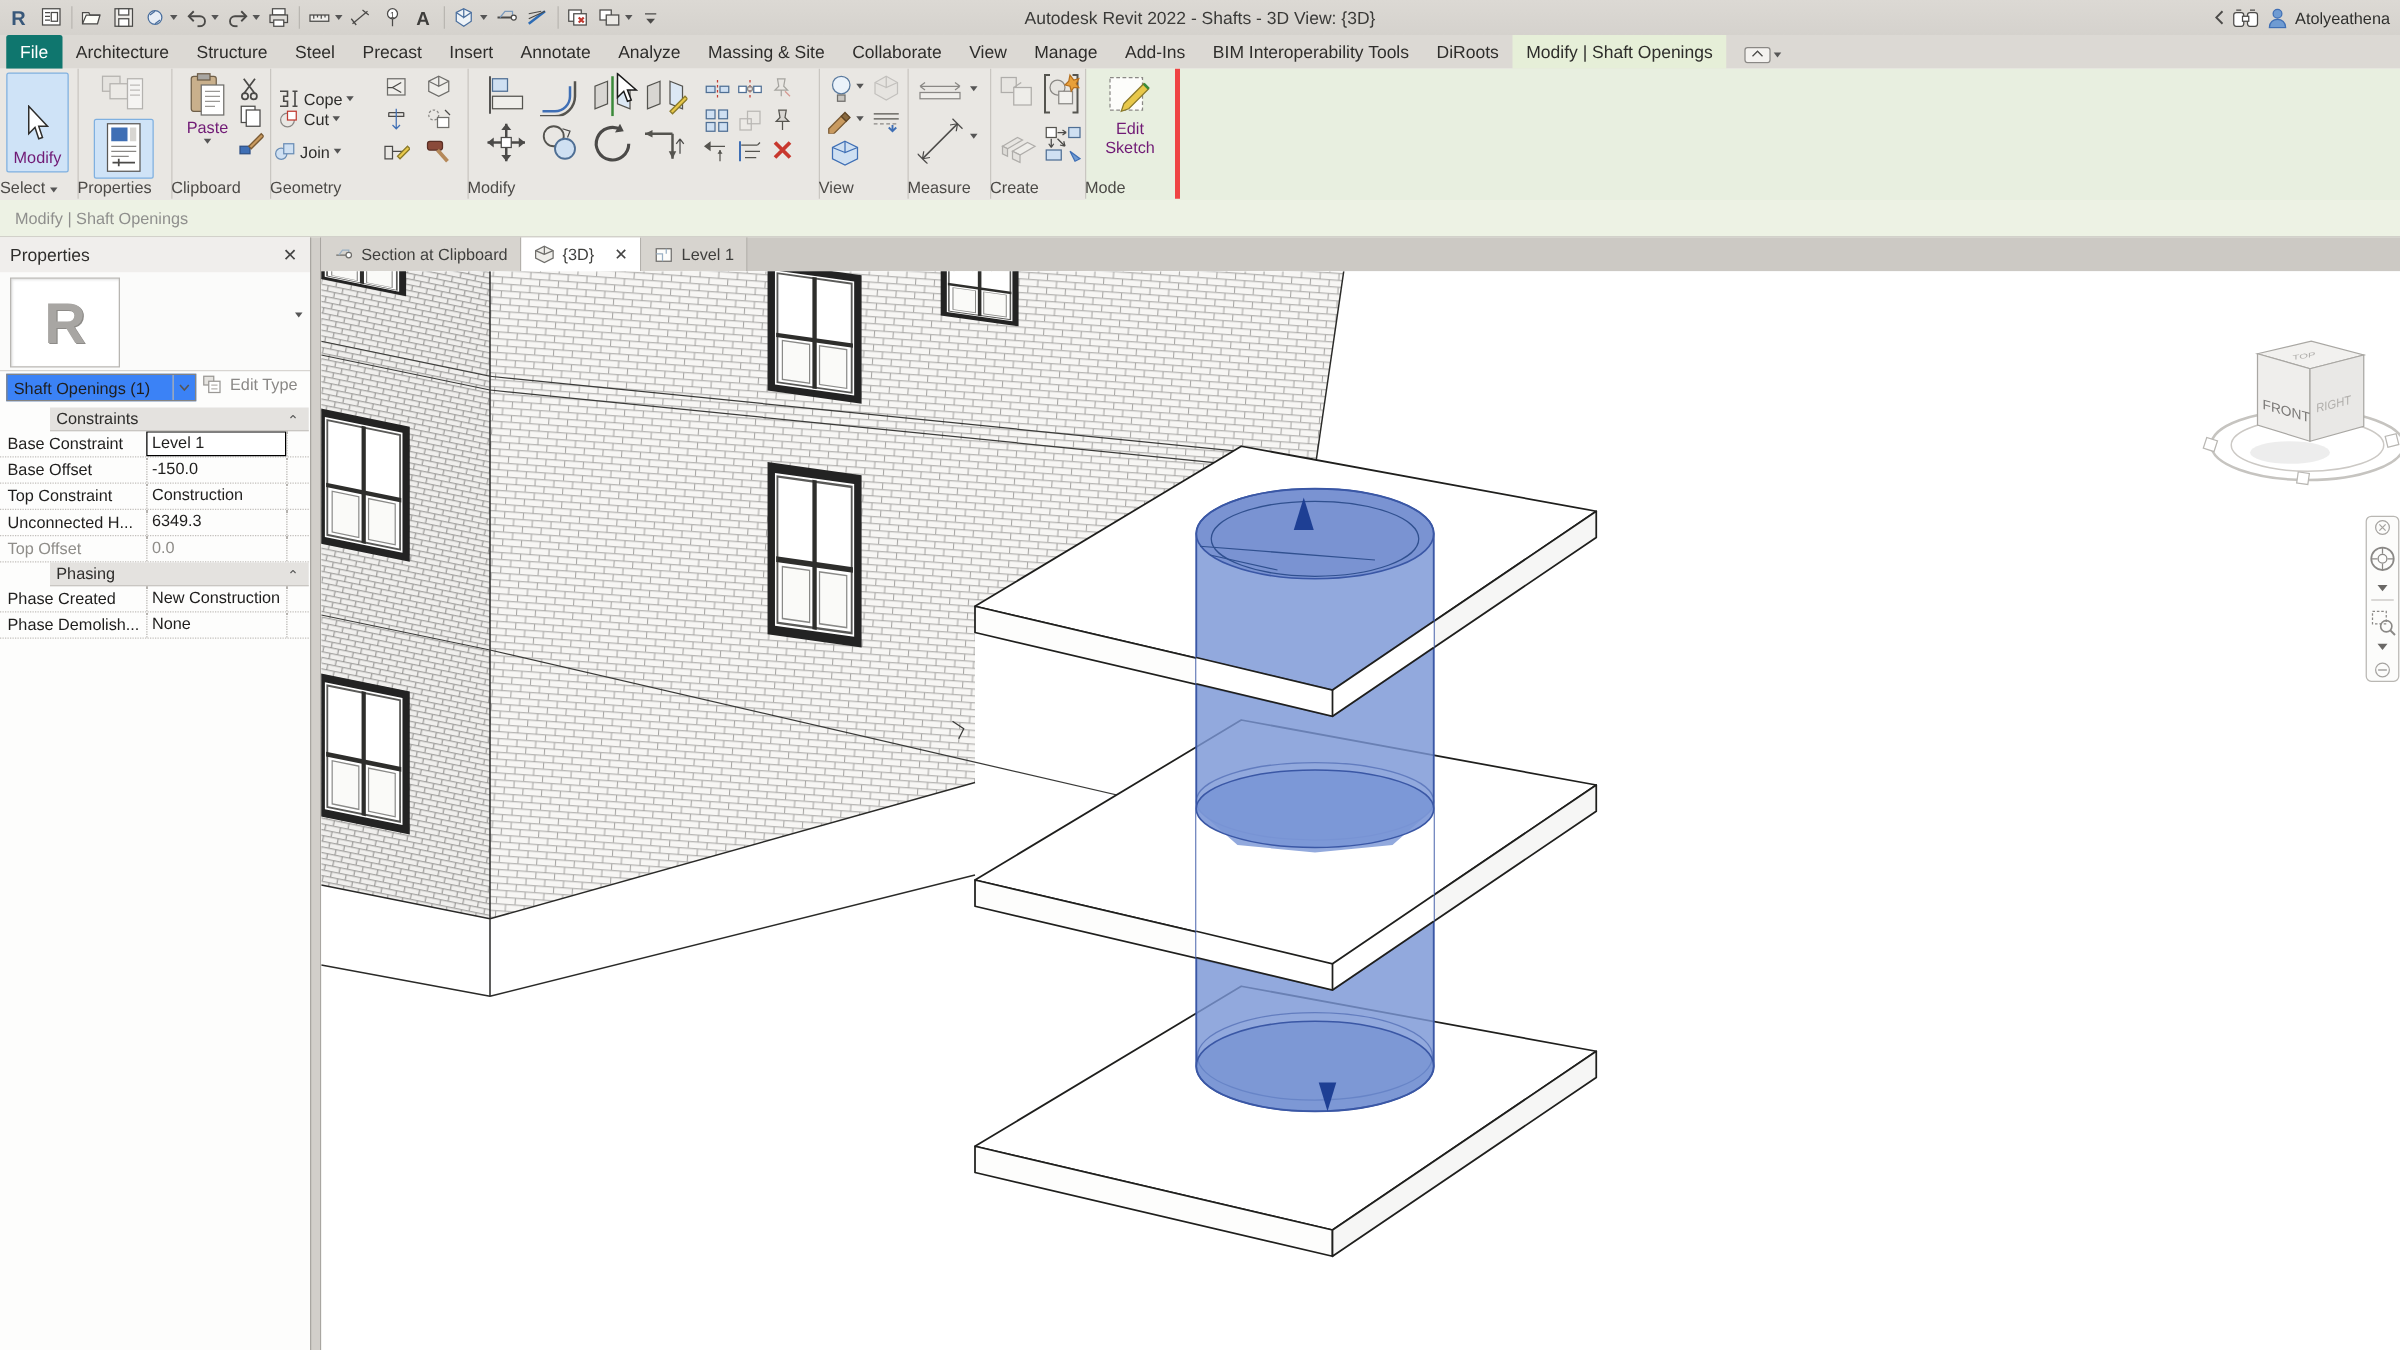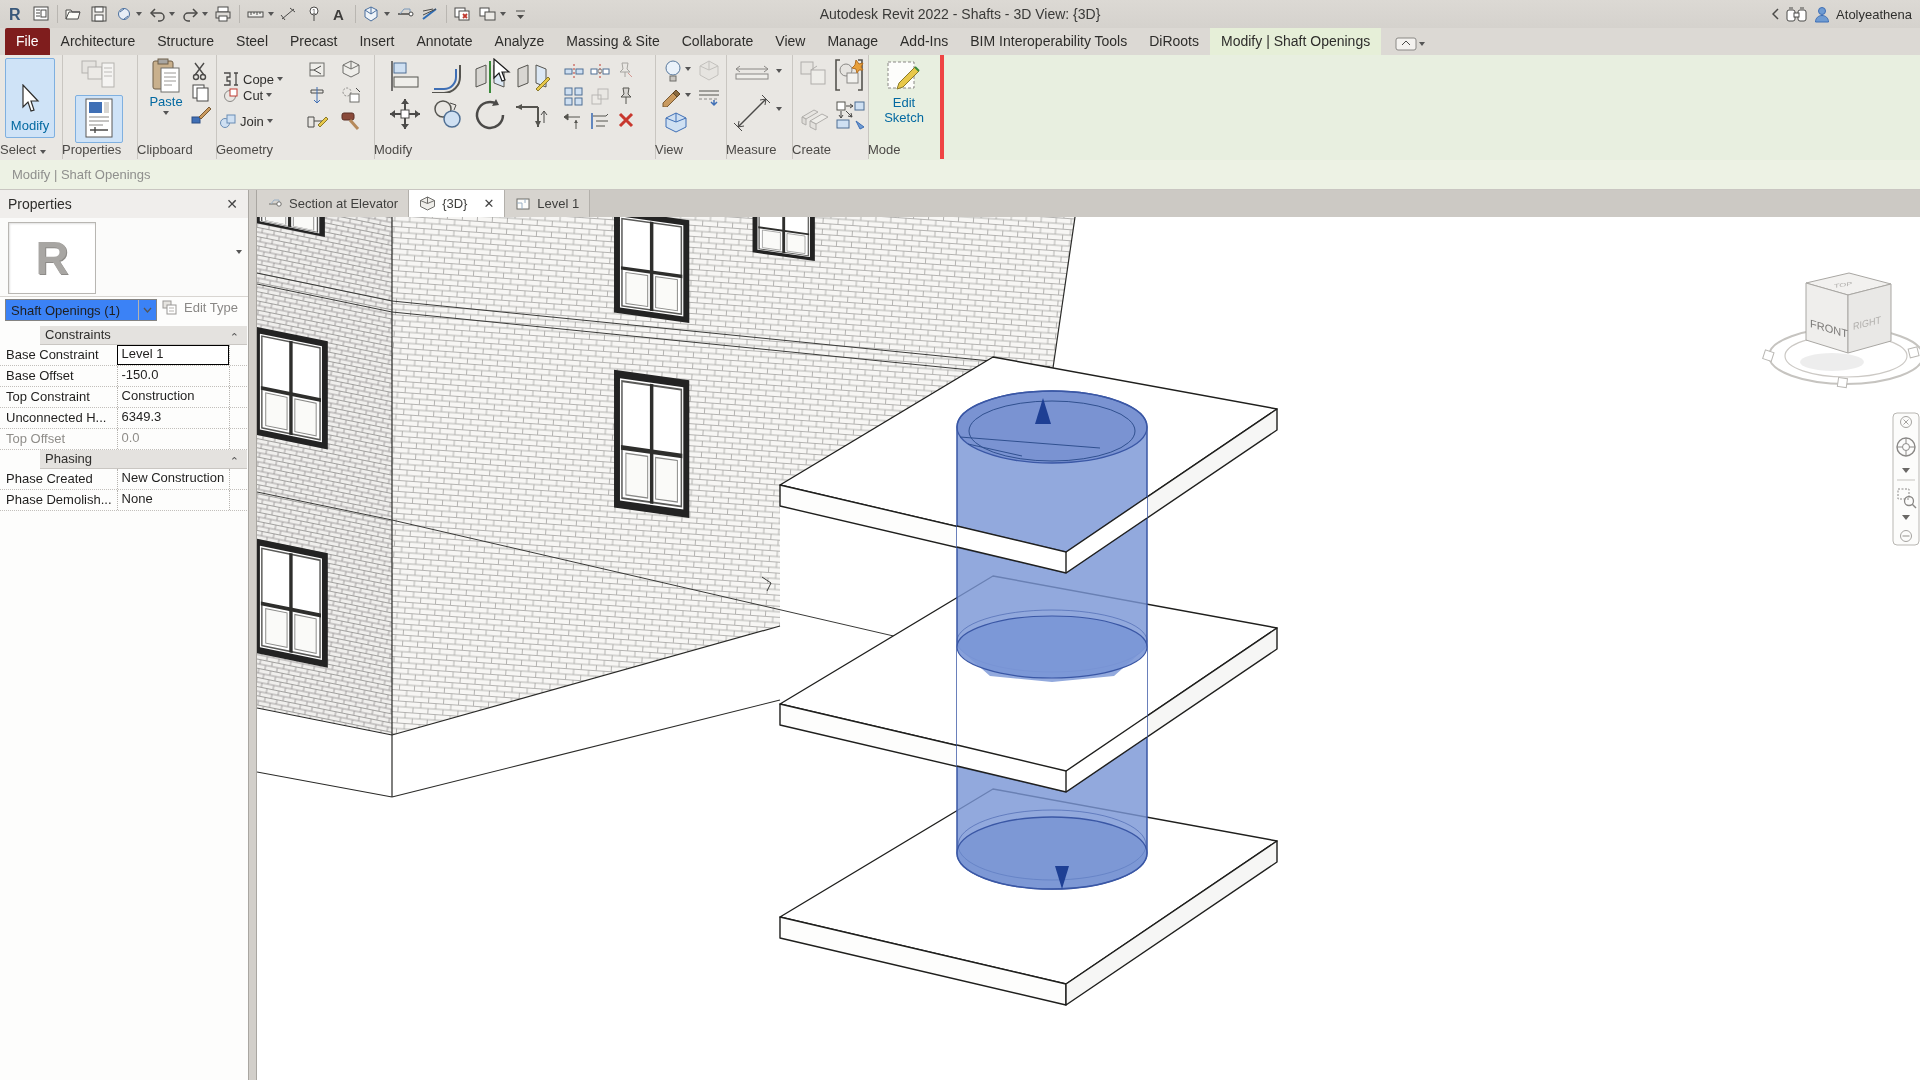--- a/index.html
+++ b/index.html
@@ -12,29 +12,29 @@
   .qi{width:24px;height:22px;display:inline-flex;align-items:center;justify-content:center;}
   .qsep{width:1px;height:18px;background:#b9b6b1;margin:0 3px;}
   .caret{width:10px;height:22px;display:inline-flex;align-items:center;justify-content:center;margin-left:-3px;}
   #title-text{left:0;top:0;width:1920px;height:28px;text-align:center;line-height:28px;
     font-size:14px;color:#3a3a38;pointer-events:none;}
   #user-area{right:8px;top:0;height:28px;display:flex;align-items:center;gap:6px;position:absolute;}
   #user-name{font-size:13px;color:#2f2f2d;}
   
   #tabrow{left:0;top:28px;width:1920px;height:27px;background:#dcd9d4;display:flex;align-items:flex-end;}
   .rtab{height:27px;line-height:27px;padding:0 11px;font-size:14px;color:#2e2d2b;white-space:nowrap;}
-  .rtab.file{background:#7f1d1d;color:#fff;border-radius:2px 2px 0 0;margin-left:5px;}
+  .rtab.file{background:#0f766e;color:#fff;border-radius:2px 2px 0 0;margin-left:5px;}
   .rtab.ctx{background:#e6efd8;}
   #panelbtn{margin-left:14px;margin-bottom:4px;display:flex;align-items:center;gap:2px;}
   
   #ribbon{left:0;top:55px;width:1920px;height:105px;background:#e9e7e3;border-bottom:1px solid #c6c3be;}
   #ctxzone{position:absolute;left:868px;top:0;right:0;height:105px;background:#e8efe0;}
   .panel{position:absolute;top:0;height:104px;border-right:1px solid #c9c6c1;}
   .plabel{position:absolute;left:0;bottom:2px;width:100%;text-align:left;font-size:13px;color:#4c4a47;white-space:nowrap;}
-  .bigbtn{position:absolute;display:flex;flex-direction:column;align-items:center;font-size:13px;color:#0369a1;}
+  .bigbtn{position:absolute;display:flex;flex-direction:column;align-items:center;font-size:13px;color:#701a75;}
   .sel{background:#cfe3f7;border:1px solid #7fb0e0;border-radius:2px;}
   .minirow{position:absolute;display:flex;align-items:center;gap:3px;font-size:13px;color:#2f2e2c;white-space:nowrap;}
   .dn{width:0;height:0;border-left:3.5px solid transparent;border-right:3.5px solid transparent;border-top:4px solid #555;}
   
   #optionbar{left:0;top:160px;width:1920px;height:30px;background:#edf2e4;border-bottom:1px solid #c9c6c1;
     line-height:30px;font-size:13px;color:#8f8f8d;padding-left:12px;box-sizing:border-box;}
   
   #propspanel{left:0;top:190px;width:248px;bottom:0;background:#fdfdfc;}
   #props-header{position:absolute;left:0;top:0;width:248px;height:28px;background:#f0eeec;
     font-size:14px;color:#2e2d2b;line-height:28px;padding-left:8px;box-sizing:border-box;}
@@ -625,21 +625,21 @@
 
 <div id="divider" class="abs"></div>
 
 <div id="tabbar">
   <div class="vtab">
     <svg width="16" height="14">
         <path d="M2 7h12" stroke="#6f6e6b"></path>
         <path d="M4 7l3-4h5v4" fill="none" stroke="#9ab0c4"></path>
         <circle cx="12" cy="7" r="2.2" fill="#fff" stroke="#6f6e6b"></circle>
       </svg>
-    <span>Section at Elevator</span>
+    <span>Section at Clipboard</span>
   </div>
   <div class="vtab active">
     <svg width="17" height="15">
         <path d="M8.5 1l7 3.5v6L8.5 14l-7-3.5v-6z" fill="#efeeea" stroke="#6f6e6b"></path>
         <path d="M8.5 1v6.5l7-3M8.5 7.5l-7-3" fill="none" stroke="#6f6e6b"></path>
       </svg>
     <span>{3D}</span>
     <span class="x">✕</span>
   </div>
   <div class="vtab">

